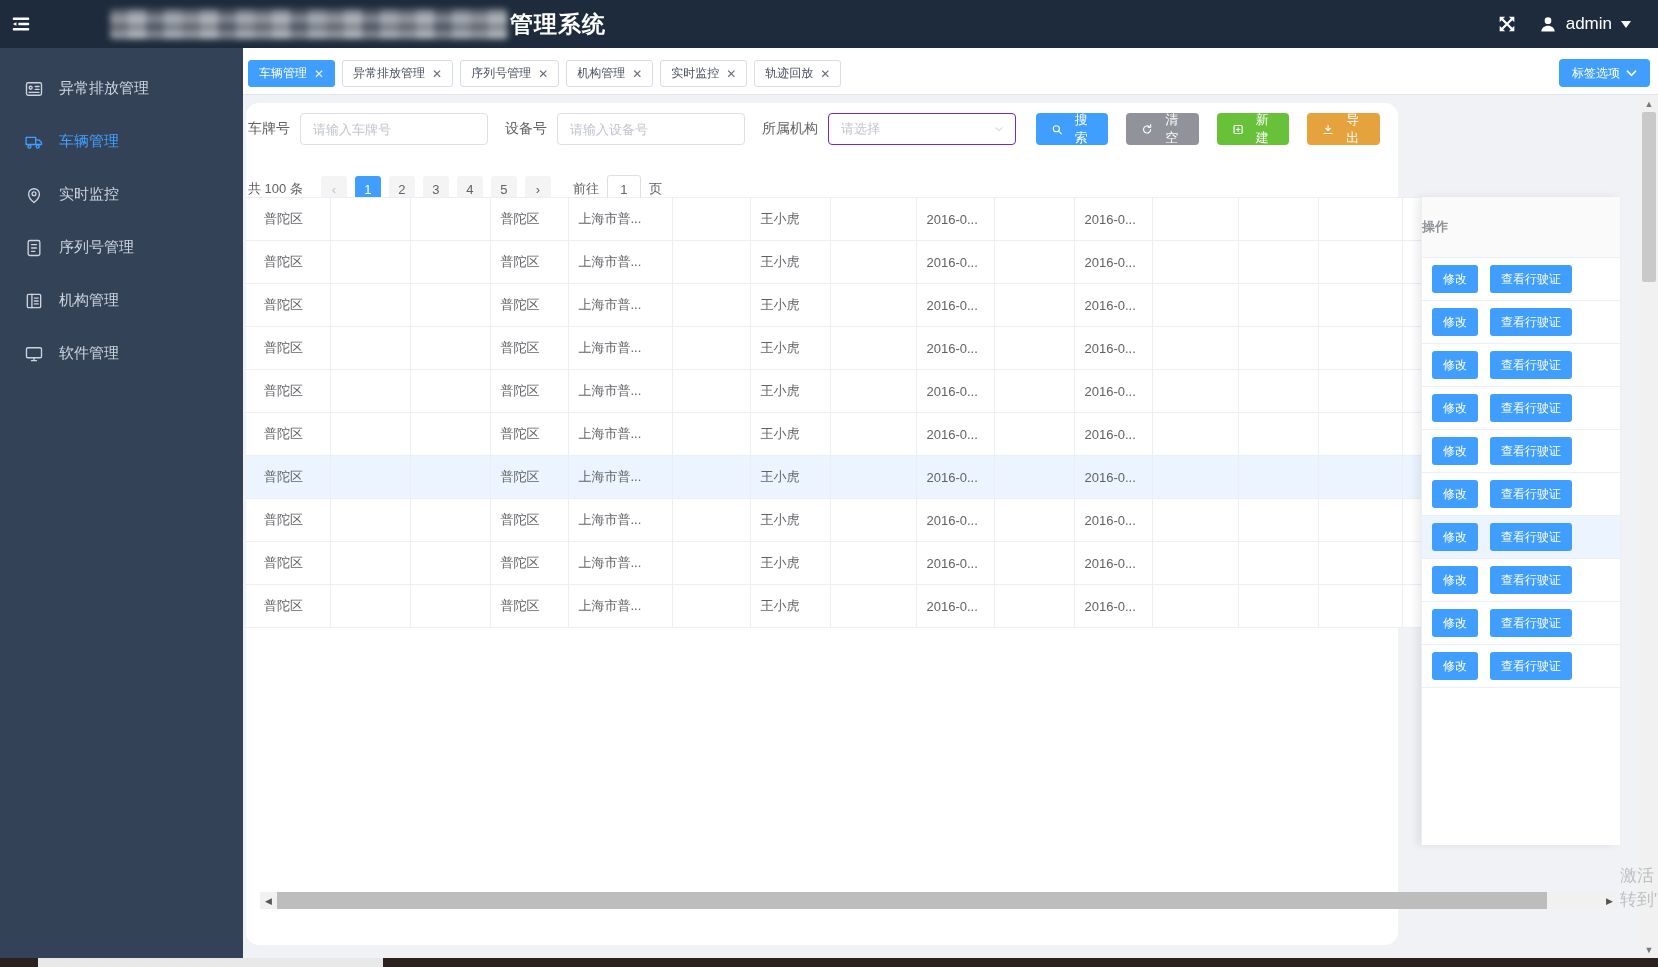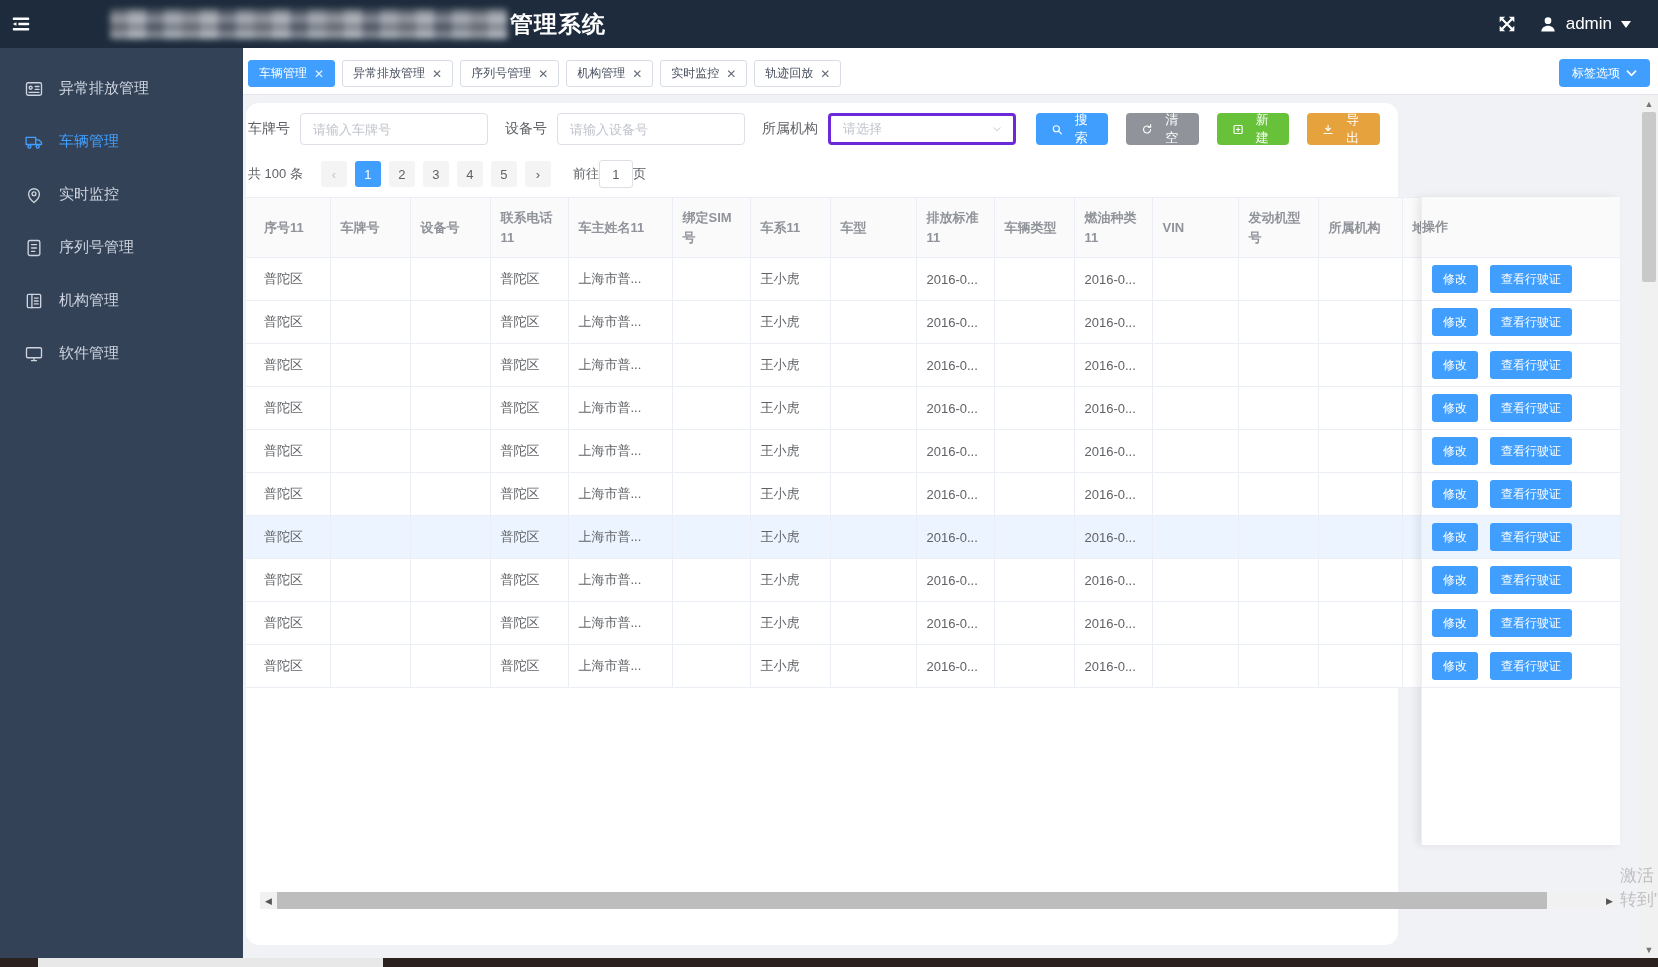--- a/index.html
+++ b/index.html
@@ -35,32 +35,32 @@
 
   
   .content { position:absolute; top:95px; left:243px; width:1415px; height:863px; background:#f0f2f5; }
   .panel { position:absolute; left:3px; top:8px; width:1152px; height:842px; background:#fff; border-radius:13px; }
 
   
   .filter-row { position:absolute; left:2px; top:10px; display:flex; align-items:center; font-size:14px; color:#606266; }
   .f-label { margin:0 10px 0 0; white-space:nowrap; }
   .f-input { width:188px; height:32px; border:1px solid #dcdfe6; border-radius:4px; padding:0 12px; font-size:13px; color:#606266; margin-right:17px; font-family:inherit; }
   .f-input::placeholder { color:#c0c4cc; }
-  .f-select { position:relative; width:197px; height:32px; border:3px solid #6d28d9; border-radius:4px; margin-right:20px; display:flex; align-items:center; padding:0 12px; color:#c0c4cc; font-size:13px; cursor:pointer; }
+  .f-select { position:relative; width:197px; height:32px; border:1px solid #6d28d9; border-radius:4px; margin-right:20px; display:flex; align-items:center; padding:0 12px; color:#c0c4cc; font-size:13px; cursor:pointer; }
   .f-select .chev { position:absolute; right:10px; color:#c0c4cc; width:12px; height:12px; }
   .btn { height:32px; padding:0 15px; border:none; border-radius:4px; color:#fff; font-size:13px; display:inline-flex; align-items:center; gap:6px; margin-right:18px; cursor:pointer; font-family:inherit; }
   .btn .b-icon { width:13px; height:13px; }
 
   
-  .pagination { position:absolute; left:2px; top:57px; display:flex; align-items:center; font-size:13px; color:#606266; }
+  .pagination { position:absolute; left:2px; top:72px; display:flex; align-items:center; font-size:13px; color:#606266; }
   .pg-total { margin-right:14px; }
   .pg-btn { min-width:26px; height:26px; margin:0 4px; border-radius:3px; background:#f4f4f5; color:#606266; display:flex; align-items:center; justify-content:center; font-size:13px; cursor:pointer; }
   .pg-btn.active { background:#409eff; color:#fff; }
   .pg-btn.disabled { color:#c0c4cc; cursor:default; }
-  .pg-goto { margin-left:18px; display:flex; align-items:center; }
+  .pg-goto { margin-left:18px; display:flex; align-items:center; gap:8px; }
   .pg-input { width:34px; height:28px; border:1px solid #dcdfe6; border-radius:3px; text-align:center; font-size:13px; color:#606266; font-family:inherit; }
 
   
   .table-wrap { position:absolute; left:0; top:94px; width:1374px; }
   .scroll-area { width:1175px; overflow:hidden; }
   table.grid { width:1216px; table-layout:fixed; border-collapse:collapse; border-top:1px solid #ebeef5; }
   table.grid th { height:60px; background:#fafafa; font-size:13px; font-weight:bold; color:#909399; text-align:left; padding:4px 10px; border-right:1px solid #ebeef5; border-bottom:1px solid #ebeef5; vertical-align:middle; line-height:1.5; }
   table.grid td { height:43px; font-size:13px; color:#606266; padding:0 10px; border-right:1px solid #ebeef5; border-bottom:1px solid #ebeef5; background:#fff; white-space:nowrap; overflow:hidden; }
   table.grid td:first-child, table.grid th:first-child { padding-left:18px; }
   table.grid tr.hl td { background:#ecf5ff; }
@@ -308,37 +308,20 @@
               <col style="width:86px">
               <col style="width:78px">
               <col style="width:80px">
               <col style="width:78px">
               <col style="width:86px">
               <col style="width:80px">
               <col style="width:84px">
               <col style="width:60px">
             </colgroup>
             <tbody>
-              <tr>
-                <th>序号11</th>
-                <th>车牌号</th>
-                <th>设备号</th>
-                <th>联系电话11</th>
-                <th>车主姓名11</th>
-                <th>绑定SIM号</th>
-                <th>车系11</th>
-                <th>车型</th>
-                <th>排放标准11</th>
-                <th>车辆类型</th>
-                <th>燃油种类11</th>
-                <th>VIN</th>
-                <th>发动机型号</th>
-                <th>所属机构</th>
-                <th>地</th>
-              </tr>
               <tr class="">
                 <td>普陀区</td>
                 <td></td>
                 <td></td>
                 <td>普陀区</td>
                 <td>上海市普...</td>
                 <td></td>
                 <td>王小虎</td>
                 <td></td>
                 <td>2016-0...</td>

